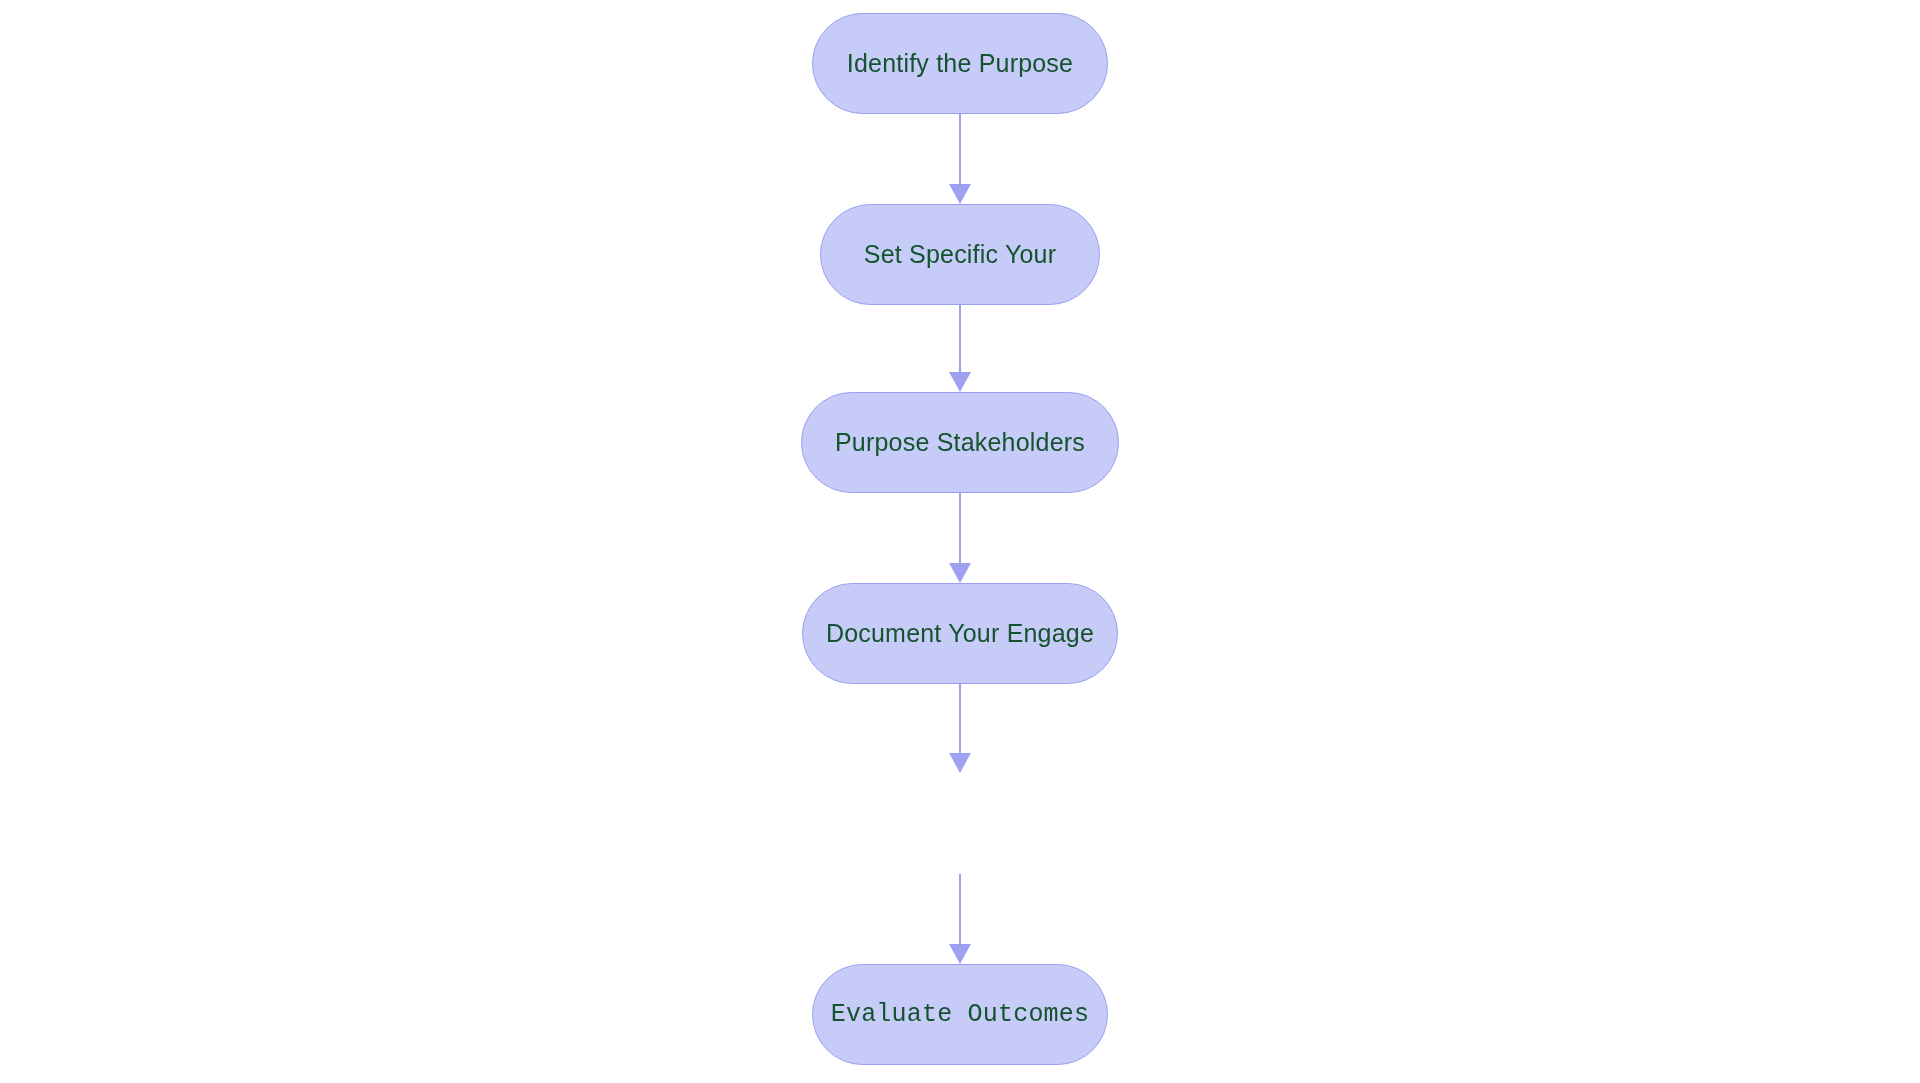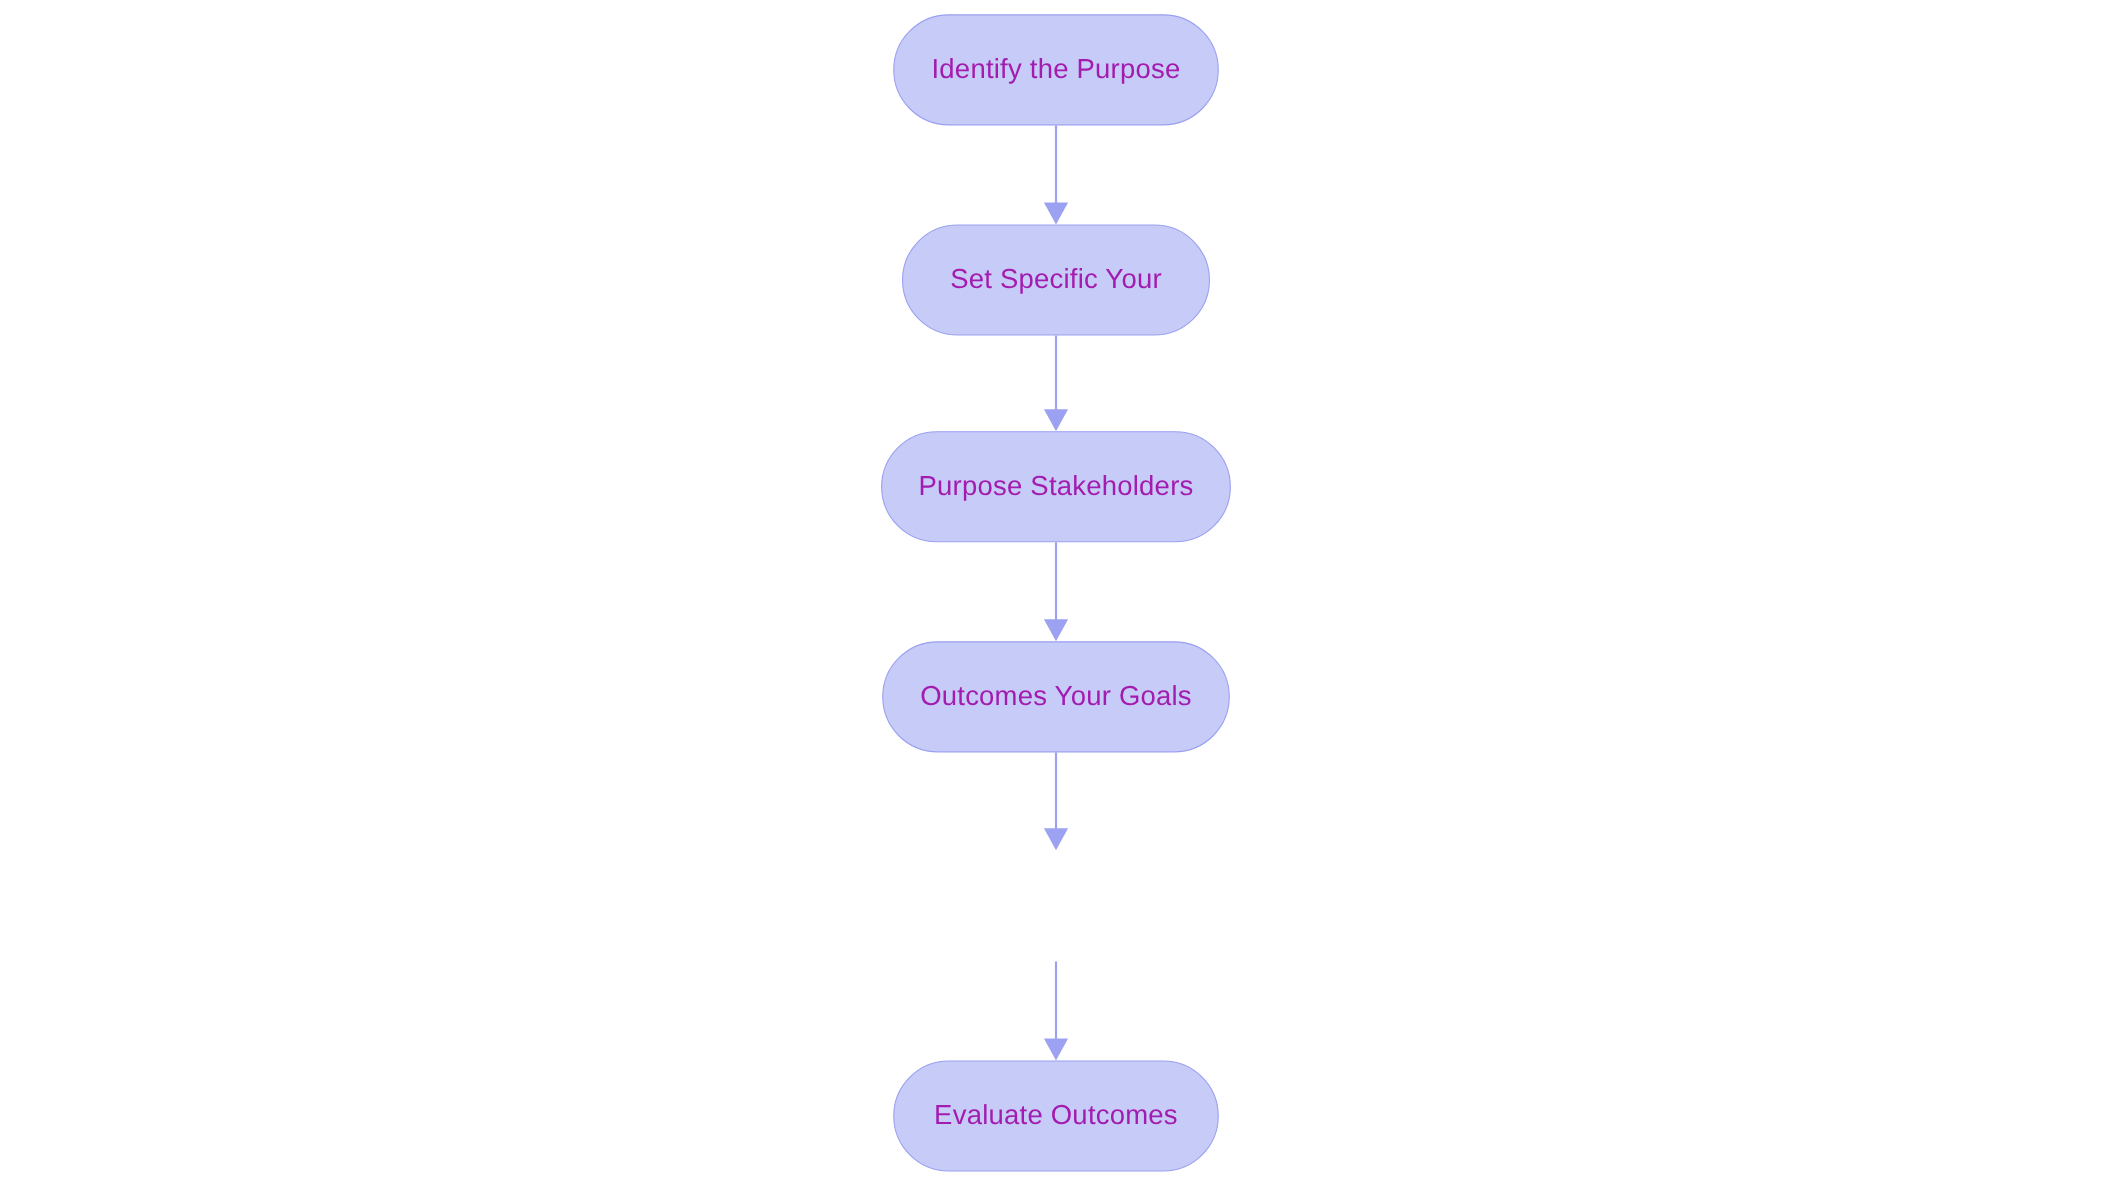--- a/index.html
+++ b/index.html
@@ -20,32 +20,32 @@
     height: 101px;
     border-radius: 50.5px;
     background: #c7cbf8;
     border: 1.5px solid #9aa0f0;
     box-sizing: border-box;
     display: flex;
     align-items: center;
     justify-content: center;
   }
   .node-label {
-    color: #a21caf;
+    color: #14532d;
     font-size: 25px;
     letter-spacing: 0.2px;
     white-space: nowrap;
     text-align: center;
   }
   .n1 { top: 13px;  left: 812px; width: 296px; }
   .n2 { top: 204px; left: 820px; width: 280px; }
   .n3 { top: 392px; left: 801px; width: 318px; }
   .n4 { top: 583px; left: 802px; width: 316px; }
   .n5 { top: 773px; left: 827px; width: 266px; }
-  .n6 { top: 964px; left: 812px; width: 296px; }
+  .n6 { top: 964px; left: 812px; width: 296px; font-family: Liberation Mono, monospace; }
   .arrow {
     position: absolute;
     left: 948px;
     width: 24px;
   }
   .a1 { top: 114px; height: 90px; }
   .a2 { top: 305px; height: 87px; }
   .a3 { top: 493px; height: 90px; }
   .a4 { top: 684px; height: 89px; }
   .a5 { top: 874px; height: 90px; }
@@ -94,21 +94,21 @@
   <div class="node n3">
     <span class="node-label">Purpose Stakeholders</span>
   </div>
 
   <div class="arrow a3">
     <div class="arrow-line"></div>
     <div class="arrow-head"></div>
   </div>
 
   <div class="node n4">
-    <span class="node-label">Outcomes Your Goals</span>
+    <span class="node-label">Document Your Engage</span>
   </div>
 
   <div class="arrow a4">
     <div class="arrow-line"></div>
     <div class="arrow-head"></div>
   </div>
 
 
   <div class="arrow a5">
     <div class="arrow-line"></div>

